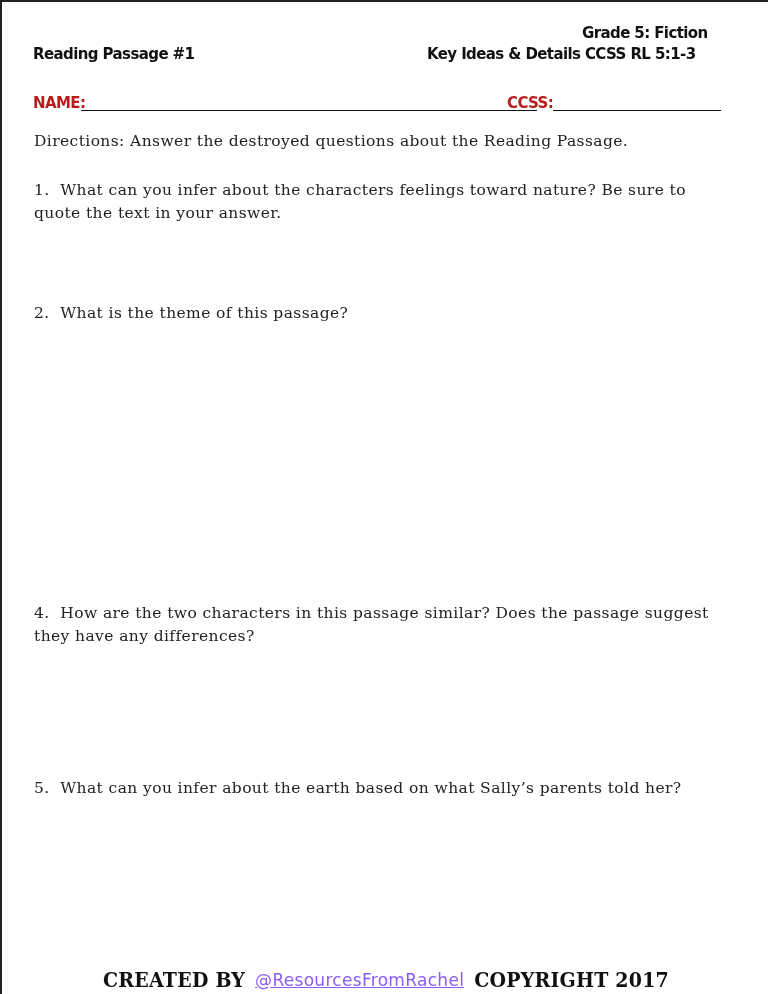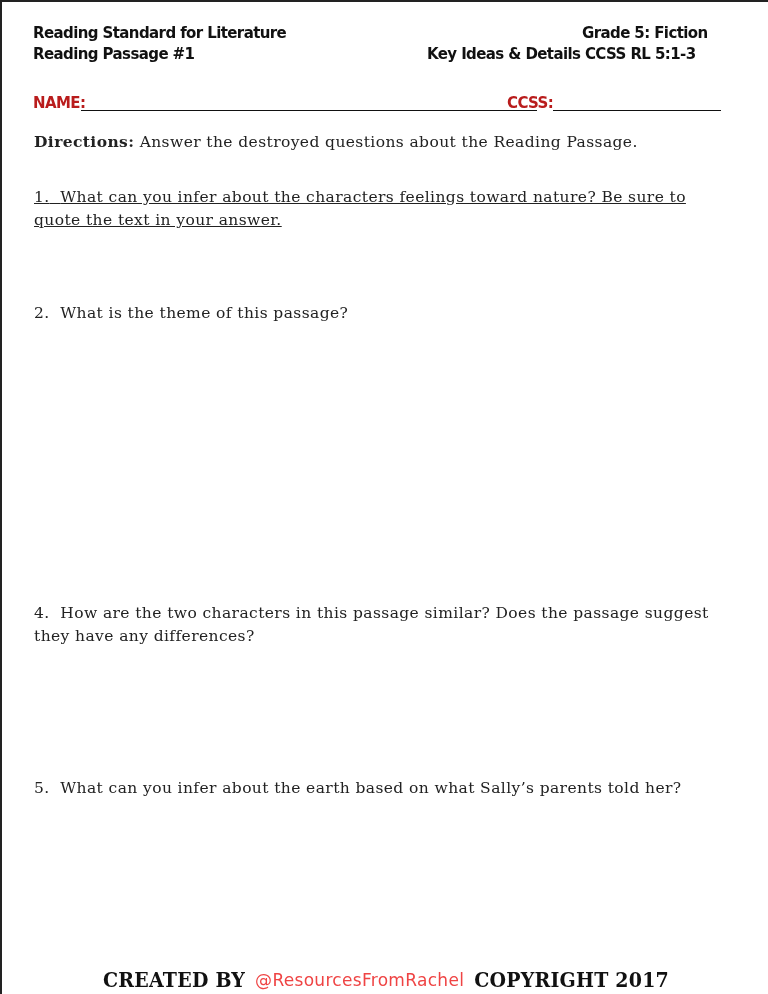--- a/index.html
+++ b/index.html
@@ -16,38 +16,37 @@
   .hdr-right-2 { left: 425px; top: 43px; }
 
   .name-row { position: absolute; left: 31px; top: 92px; width: 690px; height: 22px; font-family: "DejaVu Sans", sans-serif; font-size: 15px; font-weight: bold; letter-spacing: -0.6px; color: #b91c1c; }
   .name-label { position: absolute; left: 0; top: 0; }
   .name-line { position: absolute; left: 48px; top: 16px; width: 456px; border-bottom: 1.5px solid #111; }
   .date-label { position: absolute; left: 474px; top: 0; }
   .date-line { position: absolute; left: 520px; top: 16px; width: 168px; border-bottom: 1.5px solid #111; }
 
   .serif { font-family: "DejaVu Serif", serif; font-size: 15.5px; letter-spacing: 0.4px; color: #222; }
   .directions { position: absolute; left: 32px; top: 130px; white-space: nowrap; }
-  .directions b { font-weight: bold; }
+  .directions b { font-weight: normal; }
   .q { position: absolute; left: 32px; width: 700px; line-height: 23px; }
-  .q1 { top: 184px; text-decoration: underline; }
+  .q1 { top: 177px; }
   .q2 { top: 300px; }
   .q3 { top: 437px; }
   .q4 { top: 600px; }
   .q5 { top: 775px; }
 
   .footer { position: absolute; left: 0; width: 768px; top: 966px; text-align: center; white-space: nowrap; }
   .footer .stencil { font-family: "DejaVu Serif", serif; font-weight: bold; font-size: 19px; letter-spacing: 0.2px; color: #111; transform: scaleY(1.1); display: inline-block; }
-  .footer .handle { font-family: "DejaVu Sans", sans-serif; font-size: 17px; color: #ef4444; margin: 0 6px; letter-spacing: 0.3px; }
+  .footer .handle { font-family: "DejaVu Sans", sans-serif; font-size: 17px; color: #8b5cf6; margin: 0 6px; letter-spacing: 0.3px; text-decoration: underline; }
 </style>
 </head>
 <body>
 
 <div class="page">
 
-  <div class="hdr hdr-left-1">Reading Standard for Literature</div>
   <div class="hdr hdr-left-2">Reading Passage #1</div>
   <div class="hdr hdr-right-1">Grade 5: Fiction</div>
   <div class="hdr hdr-right-2">Key Ideas &amp; Details CCSS RL 5:1-3</div>
 
   <div class="name-row">
     <span class="name-label">NAME:</span>
     <span class="name-line"></span>
     <span class="date-label">CCSS:</span>
     <span class="date-line"></span>
   </div>

